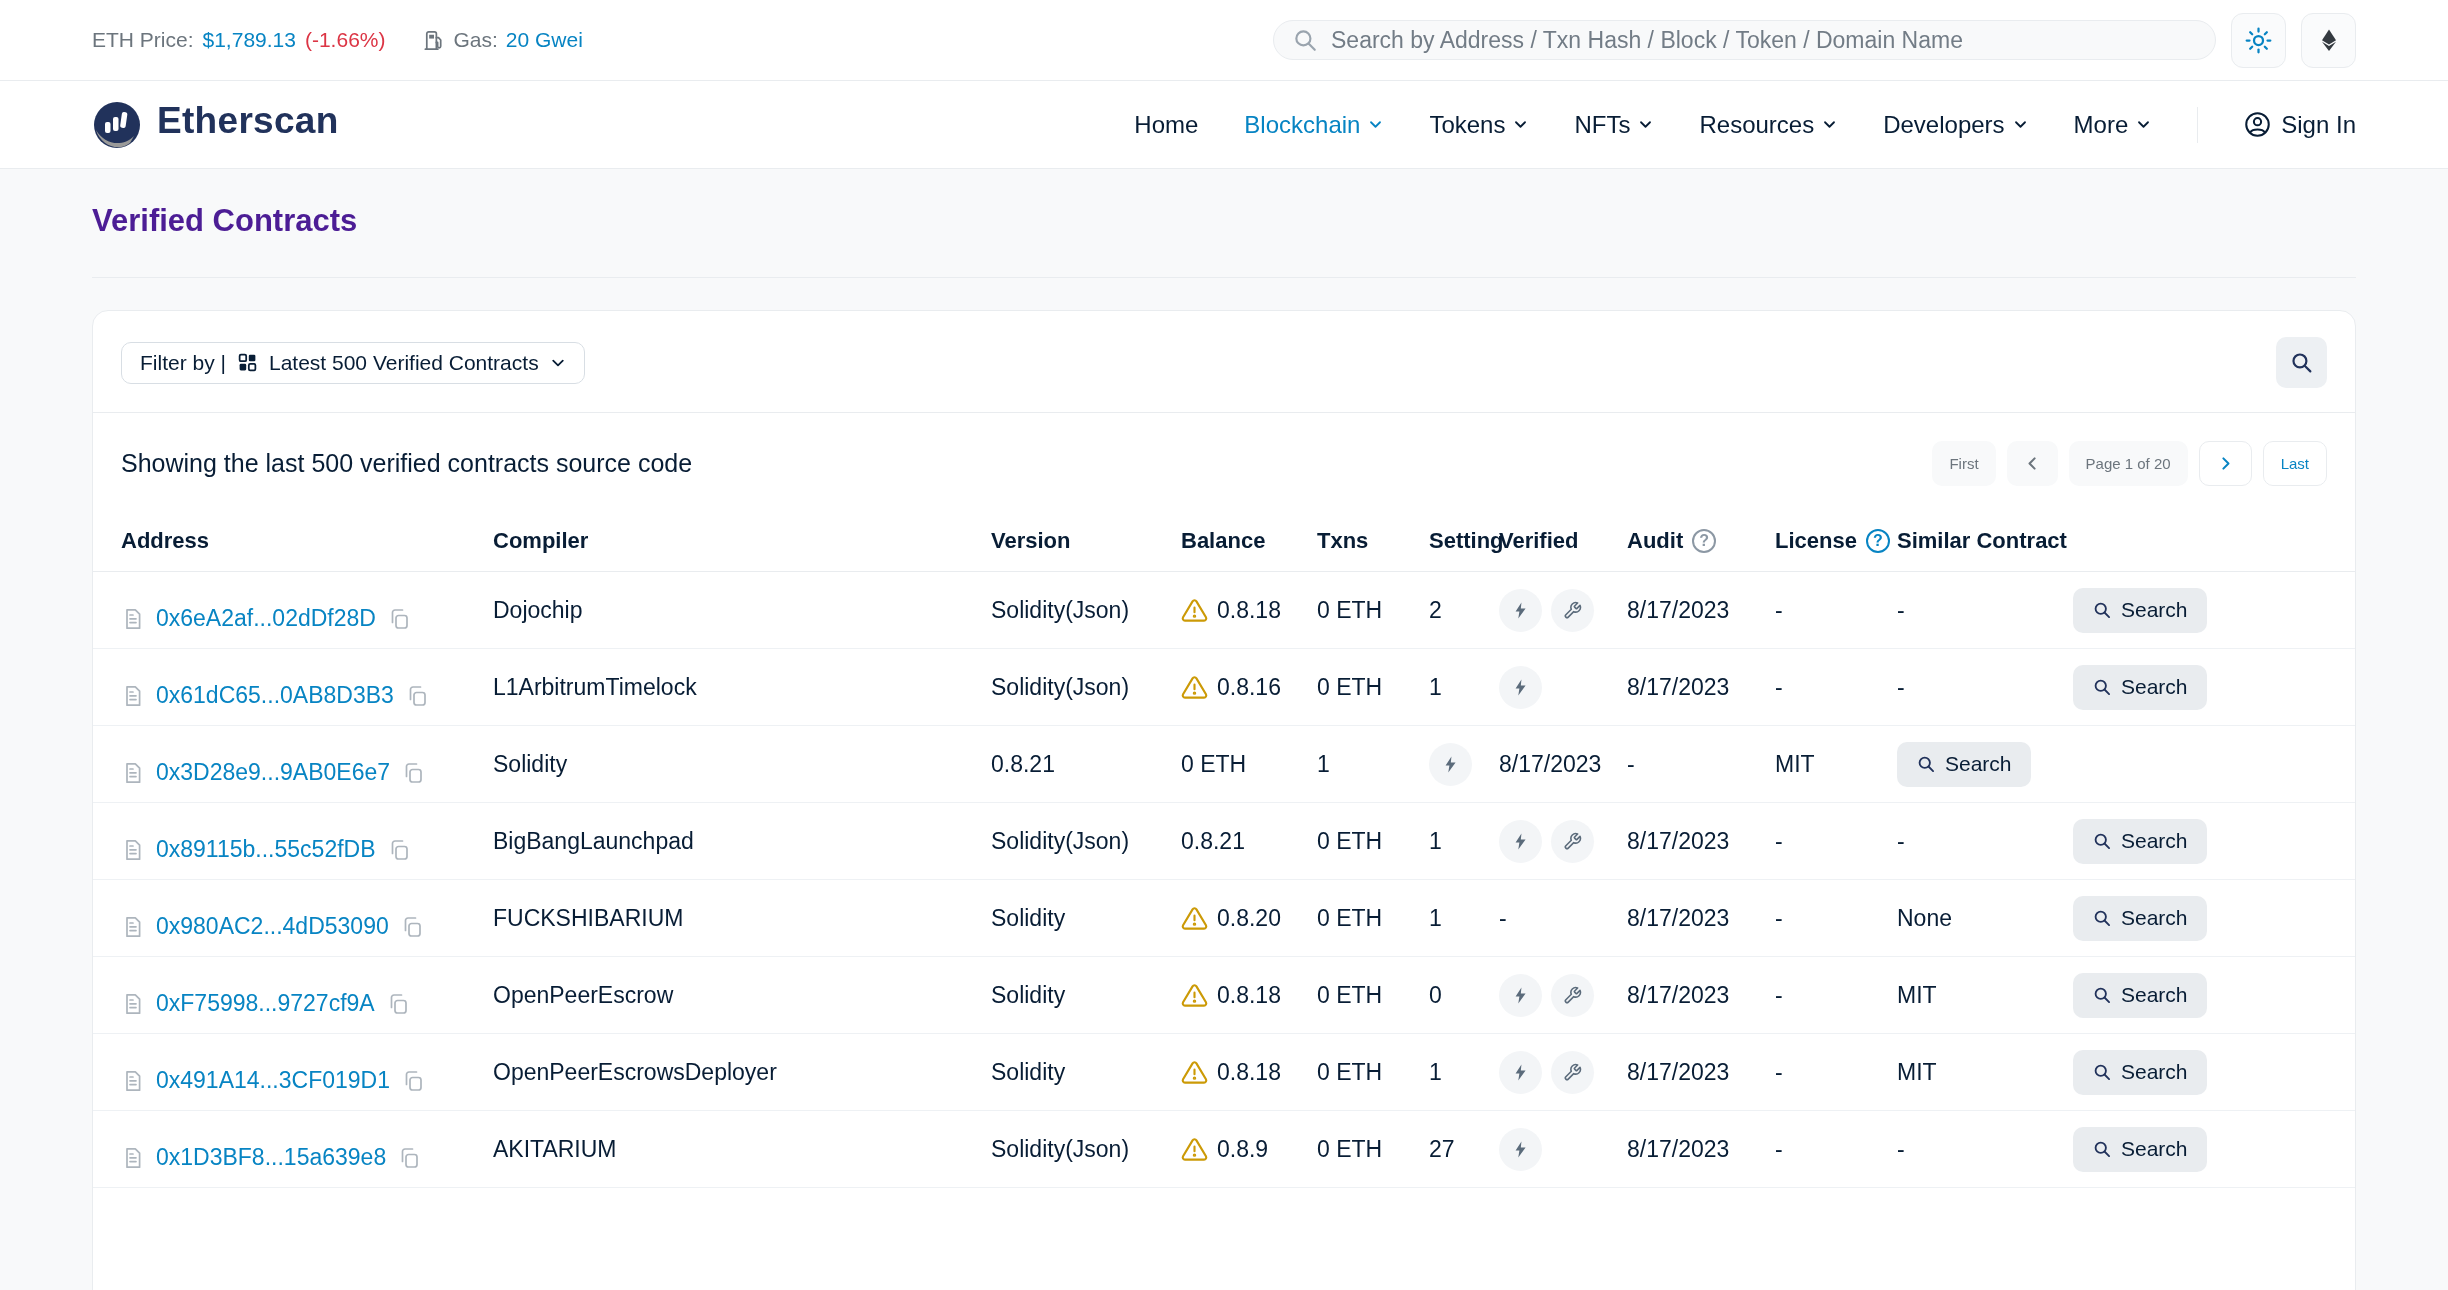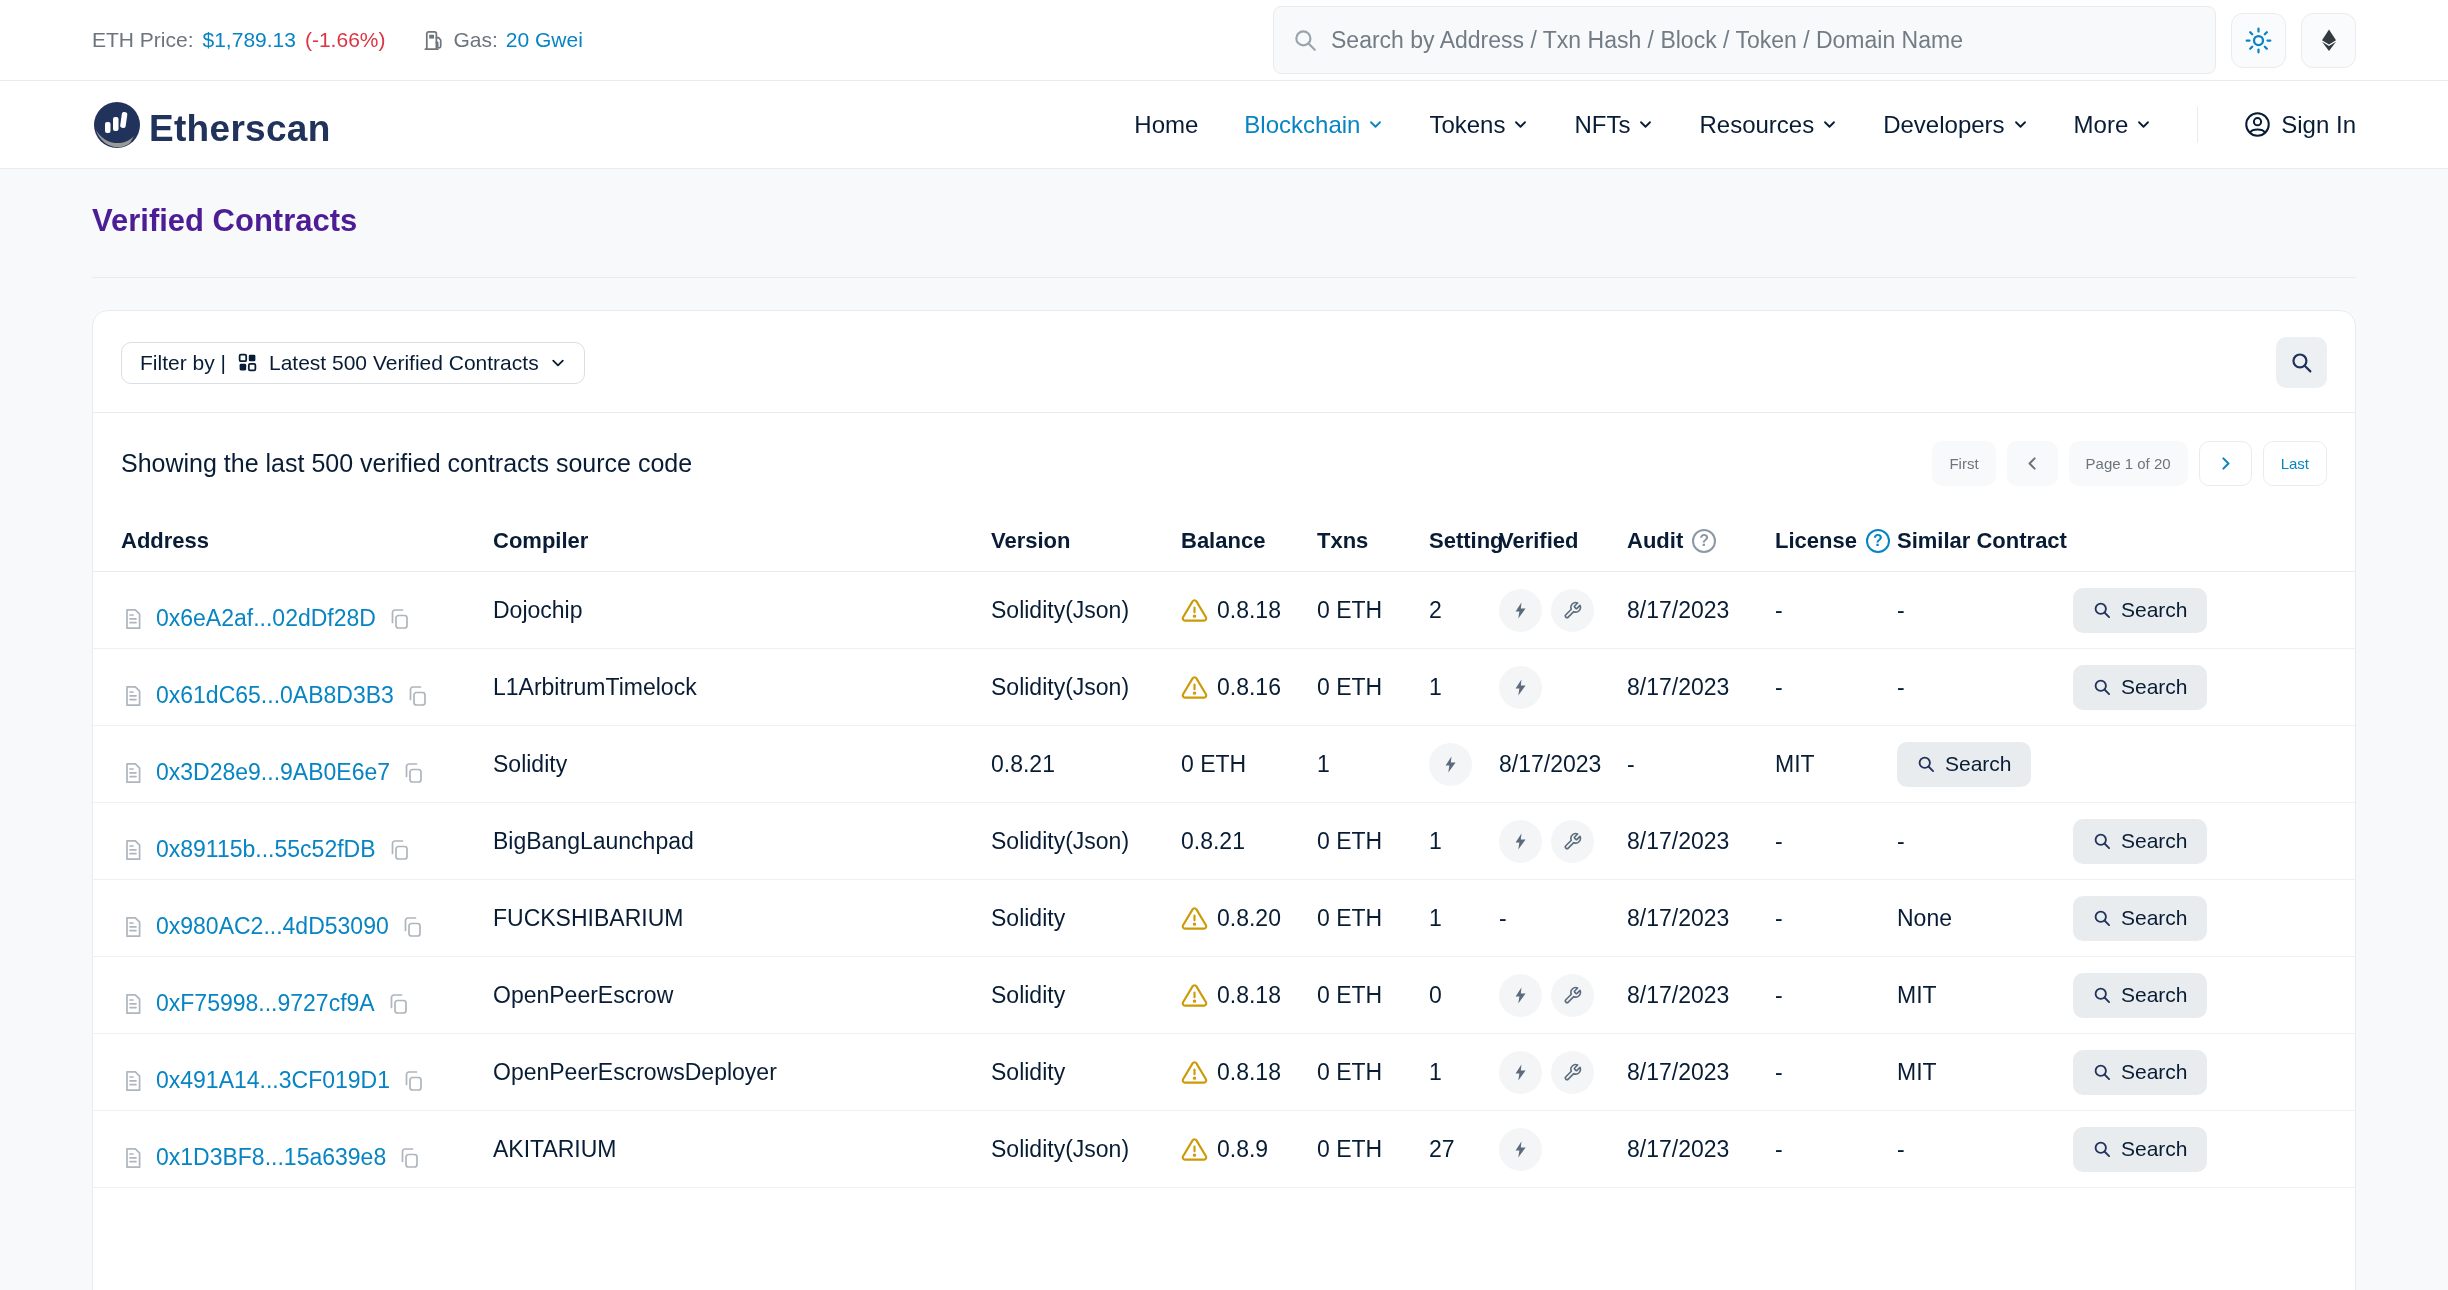--- a/index.html
+++ b/index.html
@@ -14,38 +14,38 @@
     height: 81px; background: #fff; border-bottom: 1px solid #e9ecef;
     display: flex; align-items: center; padding: 0 92px;
   }
   .topbar-left { display: flex; align-items: center; gap: 9px; font-size: 21px; color: #6c757d; }
   .price-link { color: #0784c3; text-decoration: none; }
   .price-change { color: #dc3545; }
   .gas-group { display: flex; align-items: center; gap: 8px; margin-left: 28px; }
   .gas-link { color: #0784c3; text-decoration: none; }
   .topbar-right { margin-left: auto; display: flex; align-items: center; gap: 15px; }
   .searchbox {
-    width: 943px; height: 68px; background: #f8f9fa; border: 1px solid #e9ecef;
-    border-radius: 8px; display: flex; align-items: center; padding: 0 18px; gap: 13px;
+    width: 943px; height: 40px; background: #f8f9fa; border: 1px solid #e9ecef;
+    border-radius: 20px; display: flex; align-items: center; padding: 0 18px; gap: 13px;
   }
   .searchbox input {
     flex: 1; border: none; background: transparent; outline: none;
     font-size: 23px; color: #212529; font-family: inherit;
   }
   .searchbox input::placeholder { color: #727c86; }
   .icon-btn {
     width: 55px; height: 55px; border: 1px solid #e9ecef; background: #fafbfc;
     border-radius: 12px; display: flex; align-items: center; justify-content: center; cursor: pointer;
   }
   
   .nav {
     height: 88px; background: #fff; border-bottom: 1px solid #e9ecef;
     display: flex; align-items: center; padding: 0 92px;
   }
-  .brand { display: flex; align-items: flex-end; gap: 7px; text-decoration: none; }
+  .brand { display: flex; align-items: flex-start; gap: 15px; text-decoration: none; }
   .brand-name { font-size: 37px; font-weight: 700; color: #21325b; letter-spacing: .3px; }
   .nav-menu { margin-left: auto; display: flex; align-items: center; gap: 46px; }
   .nav-item {
     display: flex; align-items: center; gap: 8px; font-size: 24px; color: #081d35;
     cursor: pointer; white-space: nowrap;
   }
   .nav-item.active { color: #0784c3; }
   .nav-sep { width: 1px; height: 36px; background: #e9ecef; }
   .signin { display: flex; align-items: center; gap: 10px; font-size: 24px; color: #081d35; cursor: pointer; }
   

